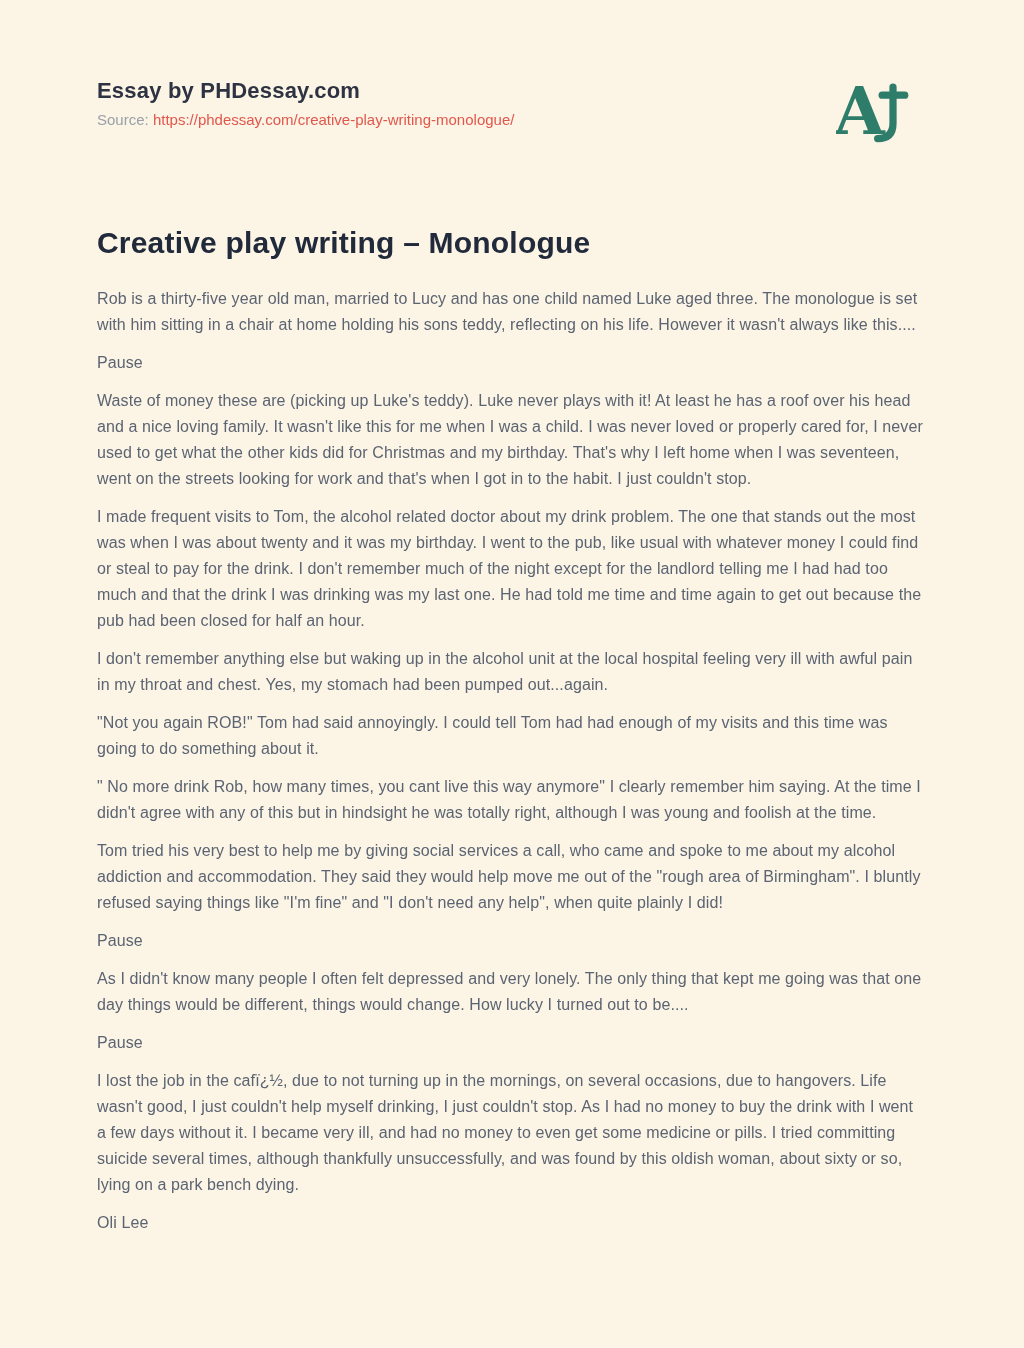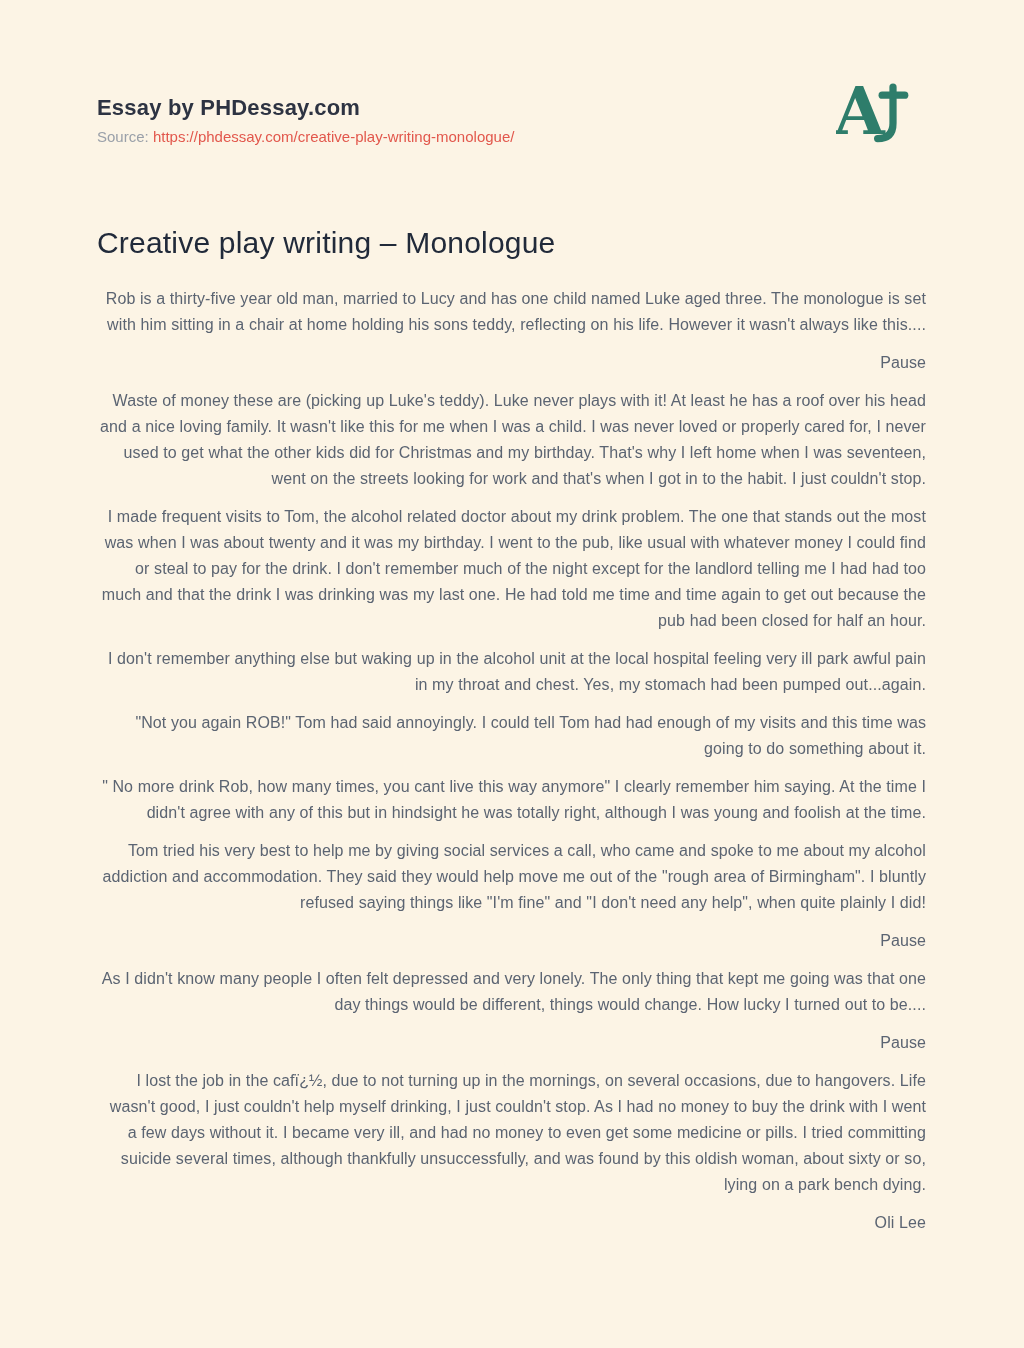--- a/index.html
+++ b/index.html
@@ -12,21 +12,21 @@
     width: 1024px;
     min-height: 1348px;
     box-sizing: border-box;
     padding: 74px 98px 36px 97px;
     background: #fcf4e5;
     overflow: hidden;
   }
   .header {
     display: flex;
     justify-content: space-between;
-    align-items: center;
+    align-items: flex-start;
   }
   .brand-title {
     font-size: 22px;
     font-weight: 700;
     color: #2d3342;
     letter-spacing: 0.2px;
     margin: 4px 0 0 0;
   }
   .source-line {
     margin-top: 7px;
@@ -38,31 +38,30 @@
     text-decoration: none;
   }
   .logo {
     flex: 0 0 auto;
     margin-top: 0px;
     margin-right: 14px;
   }
   .page-title {
     margin: 64px 0 26px 0;
     font-size: 30px;
-    font-weight: 400;
+    font-weight: 700;
     color: #212a3a;
     letter-spacing: 0.2px;
   }
   .article p {
     font-size: 16px;
     line-height: 26px;
     color: #5b6472;
     margin: 0 0 12px 0;
     letter-spacing: 0.1px;
-    text-align: right;
   }
   .article p.author {
     margin-top: 4px;
   }
 </style>
 </head>
 <body>
 
 <div class="page">
 
@@ -84,21 +83,21 @@
     </div>
   </div>
 
   <h1 class="page-title">Creative play writing – Monologue</h1>
 
   <div class="article">
     <p>Rob is a thirty-five year old man, married to Lucy and has one child named Luke aged three. The monologue is set with him sitting in a chair at home holding his sons teddy, reflecting on his life. However it wasn't always like this....</p>
     <p>Pause</p>
     <p>Waste of money these are (picking up Luke's teddy). Luke never plays with it! At least he has a roof over his head and a nice loving family. It wasn't like this for me when I was a child. I was never loved or properly cared for, I never used to get what the other kids did for Christmas and my birthday. That's why I left home when I was seventeen, went on the streets looking for work and that's when I got in to the habit. I just couldn't stop.</p>
     <p>I made frequent visits to Tom, the alcohol related doctor about my drink problem. The one that stands out the most was when I was about twenty and it was my birthday. I went to the pub, like usual with whatever money I could find or steal to pay for the drink. I don't remember much of the night except for the landlord telling me I had had too much and that the drink I was drinking was my last one. He had told me time and time again to get out because the pub had been closed for half an hour.</p>
-    <p>I don't remember anything else but waking up in the alcohol unit at the local hospital feeling very ill park awful pain in my throat and chest. Yes, my stomach had been pumped out...again.</p>
+    <p>I don't remember anything else but waking up in the alcohol unit at the local hospital feeling very ill with awful pain in my throat and chest. Yes, my stomach had been pumped out...again.</p>
     <p>"Not you again ROB!" Tom had said annoyingly. I could tell Tom had had enough of my visits and this time was going to do something about it.</p>
     <p>" No more drink Rob, how many times, you cant live this way anymore" I clearly remember him saying. At the time I didn't agree with any of this but in hindsight he was totally right, although I was young and foolish at the time.</p>
     <p>Tom tried his very best to help me by giving social services a call, who came and spoke to me about my alcohol addiction and accommodation. They said they would help move me out of the "rough area of Birmingham". I bluntly refused saying things like "I'm fine" and "I don't need any help", when quite plainly I did!</p>
     <p>Pause</p>
     <p>As I didn't know many people I often felt depressed and very lonely. The only thing that kept me going was that one day things would be different, things would change. How lucky I turned out to be....</p>
     <p>Pause</p>
     <p>I lost the job in the cafï¿½, due to not turning up in the mornings, on several occasions, due to hangovers. Life wasn't good, I just couldn't help myself drinking, I just couldn't stop. As I had no money to buy the drink with I went a few days without it. I became very ill, and had no money to even get some medicine or pills. I tried committing suicide several times, although thankfully unsuccessfully, and was found by this oldish woman, about sixty or so, lying on a park bench dying.</p>
     <p class="author">Oli Lee</p>
   </div>
 

